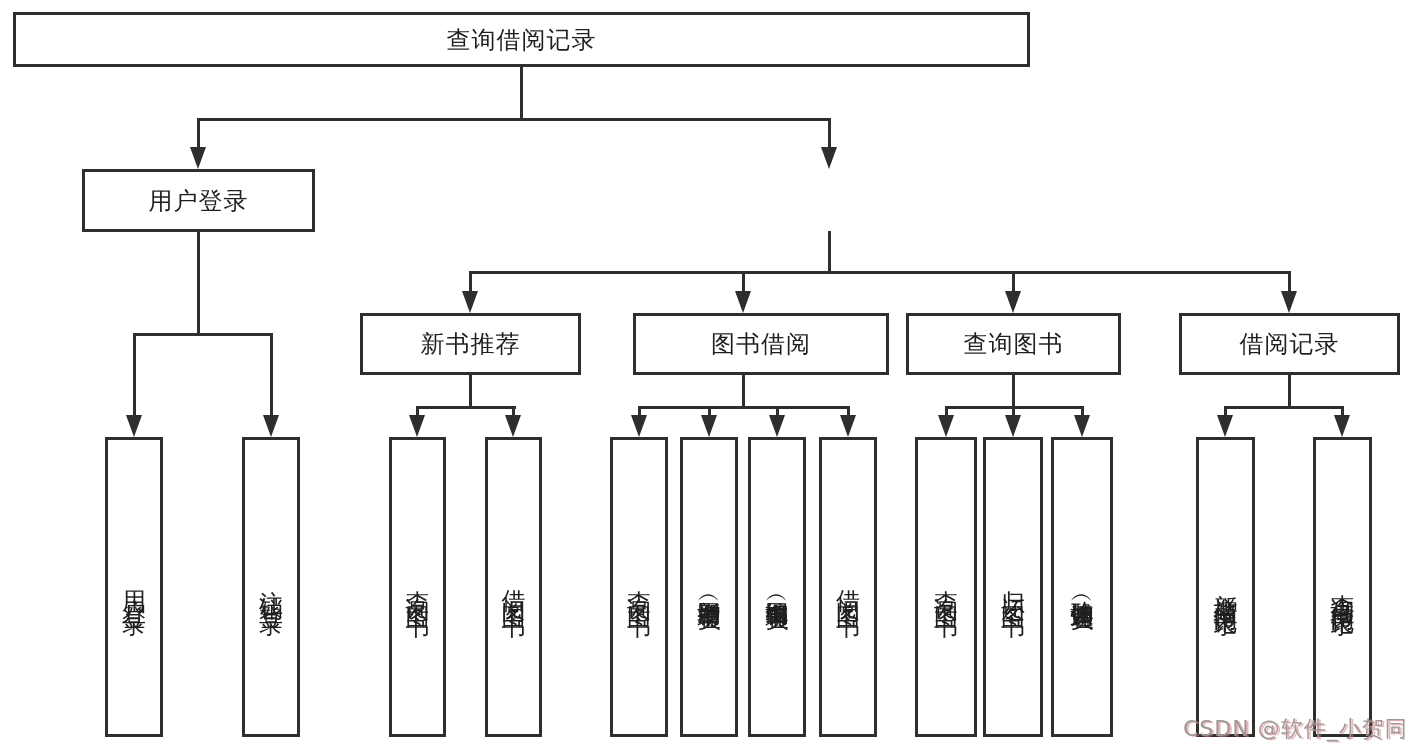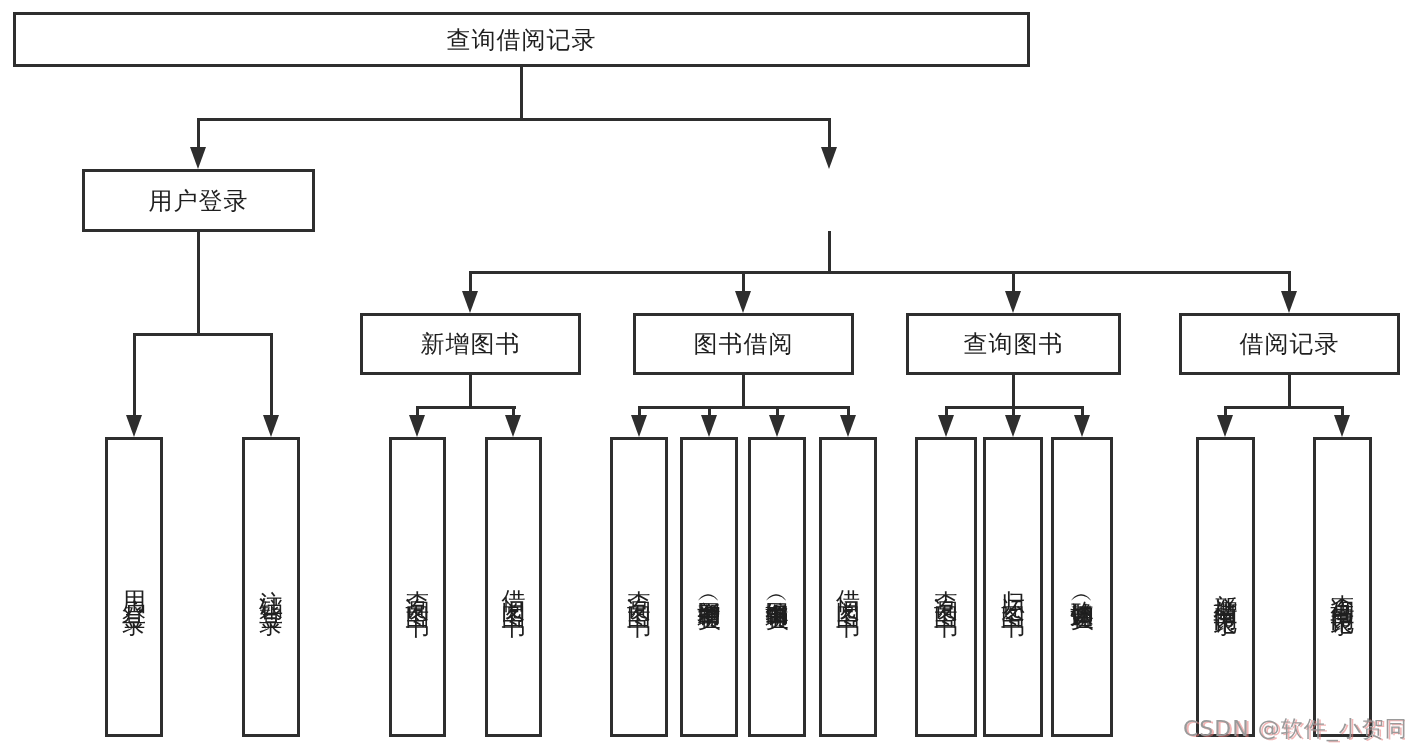--- a/index.html
+++ b/index.html
@@ -37,23 +37,23 @@
 
   <div class="node" style="left:13px;top:12px;width:1017px;height:55px;">
     <span>查询借阅记录</span>
   </div>
 
   <div class="node" style="left:82px;top:169px;width:233px;height:63px;">
     <span>用户登录</span>
   </div>
 
   <div class="node" style="left:360px;top:313px;width:221px;height:62px;">
-    <span>新增图书</span>
+    <span>新书推荐</span>
   </div>
-  <div class="node" style="left:633px;top:313px;width:221px;height:62px;">
+  <div class="node" style="left:633px;top:313px;width:256px;height:62px;">
     <span>图书借阅</span>
   </div>
   <div class="node" style="left:906px;top:313px;width:215px;height:62px;">
     <span>查询图书</span>
   </div>
   <div class="node" style="left:1179px;top:313px;width:221px;height:62px;text-align:right;">
     <span>借阅记录</span>
   </div>
 
   <div class="node leaf" style="left:105px;top:437px;width:58px;height:300px;">

